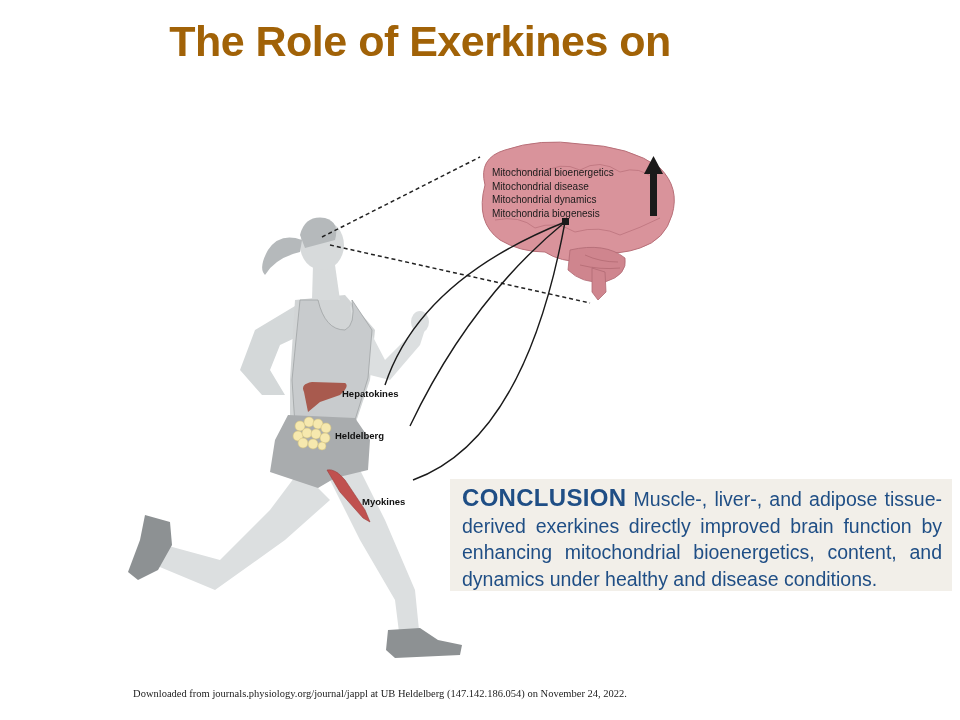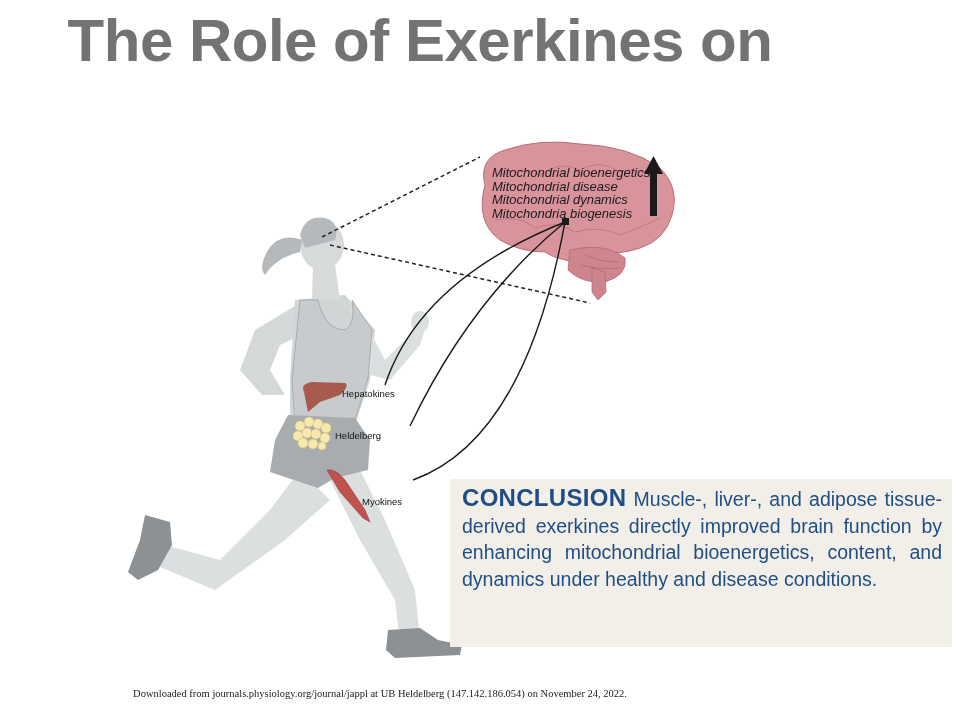--- a/index.html
+++ b/index.html
@@ -1,23 +1,23 @@
 <!DOCTYPE html>
 <html><head>
 <meta charset="utf-8">
 <style>
   html, body { margin: 0; padding: 0; background: #ffffff; }
   body { width: 960px; height: 720px; position: relative; overflow: hidden; font-family: "Liberation Sans", sans-serif; }
-  .title { position: absolute; left: 0; top: 14px; width: 840px; text-align: center; color: #737373; font-weight: bold; font-size: 60px; line-height: 54px; font-family: "Liberation Sans", sans-serif; letter-spacing: -0.5px; }
+  .title { position: absolute; left: 0; top: 14px; width: 840px; text-align: center; color: #a16207; font-weight: bold; font-size: 43px; line-height: 54px; font-family: "Liberation Sans", sans-serif; letter-spacing: -0.5px; }
   .title span { display: block; }
   svg.art { position: absolute; left: 0; top: 0; }
-  .brain-label { position: absolute; left: 492px; top: 166px; font-size: 13px; line-height: 13.5px; color: #1a1a1a; font-family: "Liberation Sans", sans-serif; font-style: italic; }
+  .brain-label { position: absolute; left: 492px; top: 166px; font-size: 10px; line-height: 13.5px; color: #1a1a1a; font-family: "Liberation Sans", sans-serif; }
   .brain-label div { white-space: nowrap; }
-  .kine { position: absolute; font-size: 9.5px; font-weight: normal; color: #111; font-family: "Liberation Sans", sans-serif; }
-  .concl { position: absolute; left: 450px; top: 479px; width: 502px; height: 168px; background: #f2efe9; box-sizing: border-box; padding: 6px 10px 0 12px; color: #1f4e85; font-size: 19.5px; line-height: 26.5px; text-align: justify; font-family: "Liberation Sans", sans-serif; }
+  .kine { position: absolute; font-size: 9.5px; font-weight: bold; color: #111; font-family: "Liberation Sans", sans-serif; }
+  .concl { position: absolute; left: 450px; top: 479px; width: 502px; height: 112px; background: #f2efe9; box-sizing: border-box; padding: 6px 10px 0 12px; color: #1f4e85; font-size: 19.5px; line-height: 26.5px; text-align: justify; font-family: "Liberation Sans", sans-serif; }
   .concl b { font-size: 24px; letter-spacing: 0.3px; }
   .footer { position: absolute; left: 0; top: 688px; width: 760px; text-align: center; font-size: 10.5px; color: #222; font-family: "Liberation Serif", serif; }
 </style>
 </head>
 <body>
 
 <div class="title">
   <span>The Role of Exerkines on</span>
 </div>
 

